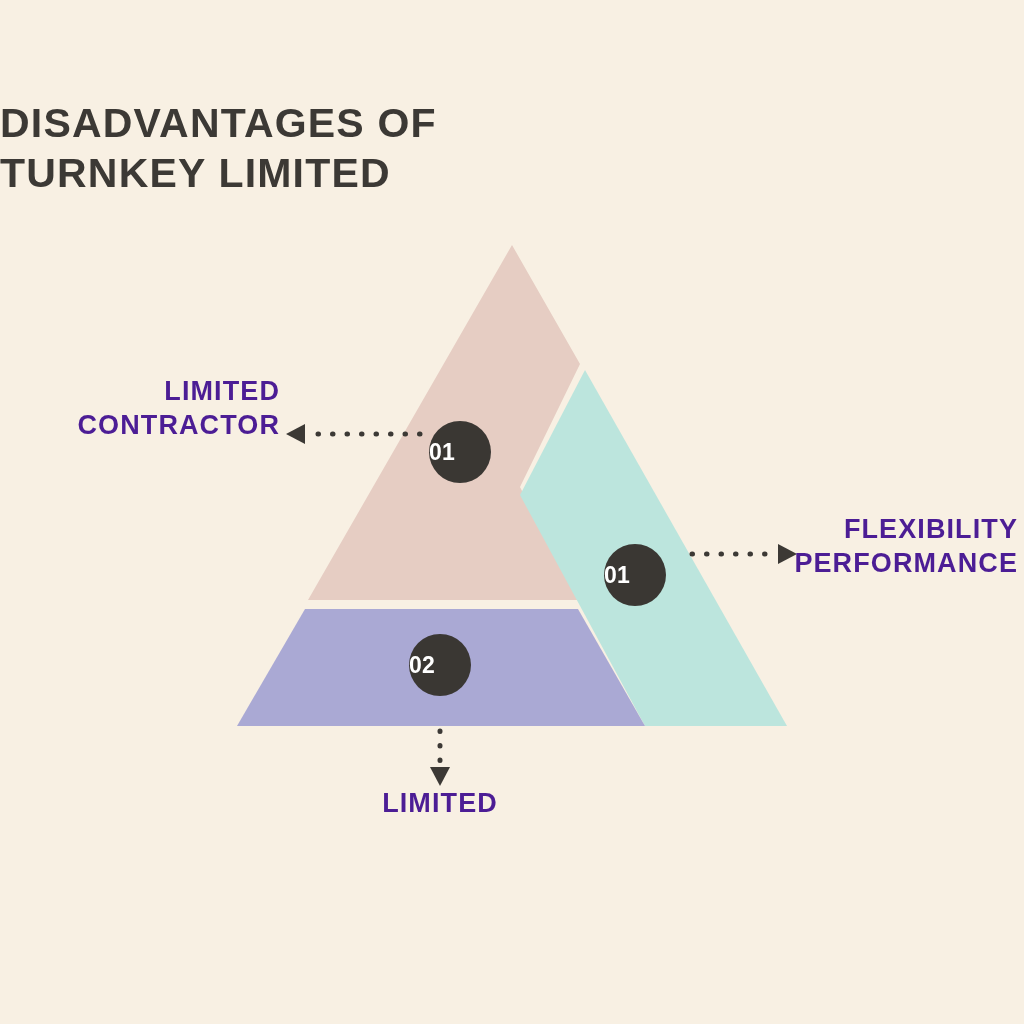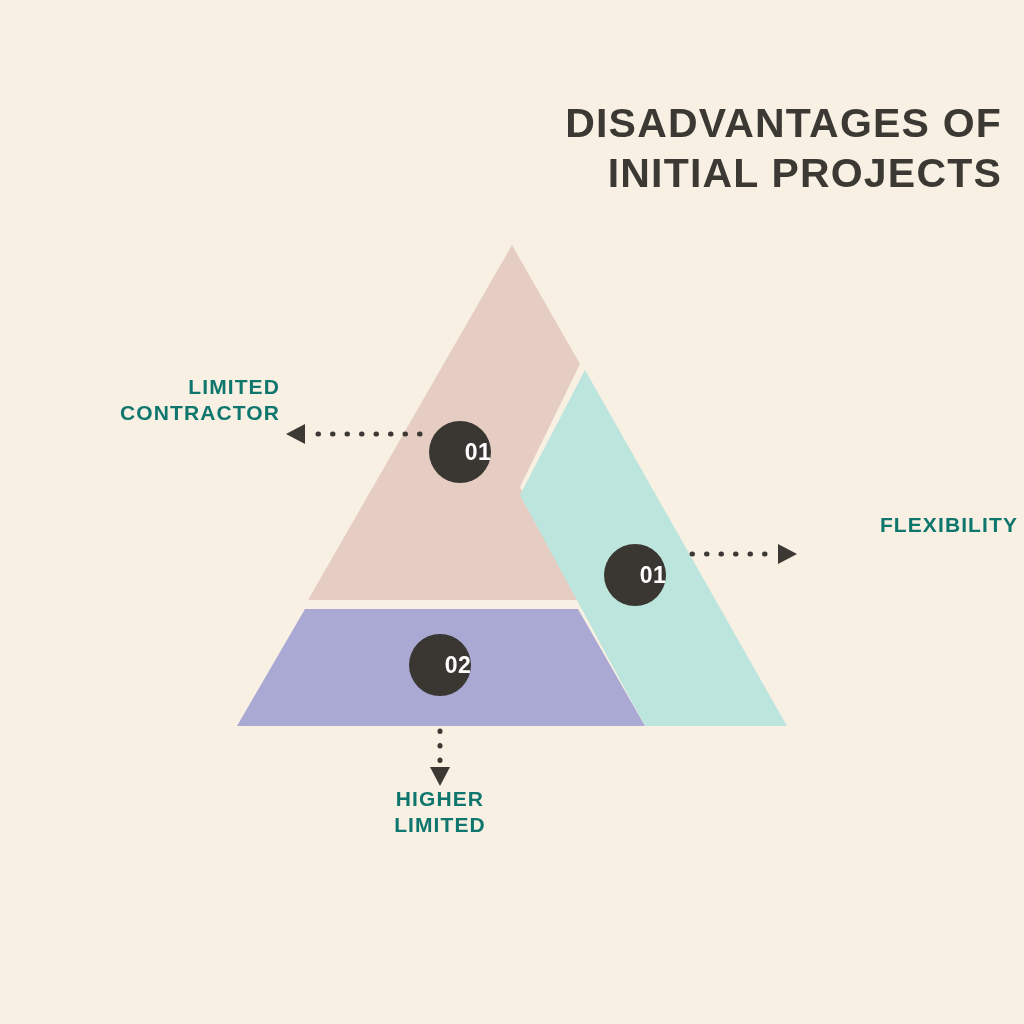--- a/index.html
+++ b/index.html
@@ -19,21 +19,21 @@
     height: 1024px;
     background: #f8f0e3;
   }
 
   
   .title {
     position: absolute;
     left: 0;
     top: 98px;
     width: 1002px;
-    text-align: right;
+    text-align: left;
     color: #3c3935;
     font-size: 41px;
     font-weight: bold;
     letter-spacing: 1.2px;
     line-height: 1.22;
   }
   .title .line { display: block; white-space: nowrap; }
 
   
   #diagram {
@@ -50,31 +50,31 @@
     width: 62px;
     height: 62px;
     border-radius: 50%;
     background: #3a3733;
     color: #ffffff;
     font-size: 23px;
     font-weight: bold;
     letter-spacing: 0.3px;
     display: flex;
     align-items: center;
-    justify-content: flex-end;
+    justify-content: flex-start;
   }
   #badge-01 { left: 429px; top: 421px; }
   #badge-02 { left: 604px; top: 544px; }
   #badge-03 { left: 409px; top: 634px; }
 
   
   .label {
     position: absolute;
-    color: #0f766e;
-    font-size: 21px;
+    color: #4c1d95;
+    font-size: 27px;
     font-weight: bold;
     letter-spacing: 1.1px;
     line-height: 1.26;
   }
   .label .line { display: block; white-space: nowrap; }
 
   #label-01 {
     left: 20px;
     top: 374px;
     width: 260px;
@@ -93,21 +93,21 @@
     text-align: center;
   }
 </style>
 </head>
 <body>
 
 <div id="canvas">
 
   <div class="title">
     <span class="line">DISADVANTAGES OF</span>
-    <span class="line">INITIAL PROJECTS</span>
+    <span class="line">TURNKEY LIMITED</span>
   </div>
 
   <svg id="diagram" viewBox="0 0 1024 1024">
 
     <polygon points="512,245 580,364 520,487 578,600 308,600" fill="#e6cdc3"></polygon>
 
     <polygon points="585,370 787,726 645,726 520,495" fill="#bce5dd"></polygon>
 
     <polygon points="305,609 578,609 645,726 237,726" fill="#aaa9d4"></polygon>
 
@@ -137,20 +137,20 @@
     <span>02</span>
   </div>
 
   <div class="label" id="label-01">
     <span class="line">LIMITED</span>
     <span class="line">CONTRACTOR</span>
   </div>
 
   <div class="label" id="label-02">
     <span class="line">FLEXIBILITY</span>
+    <span class="line">PERFORMANCE</span>
   </div>
 
   <div class="label" id="label-03">
-    <span class="line">HIGHER</span>
     <span class="line">LIMITED</span>
   </div>
 
 </div>
 
 </body></html>

